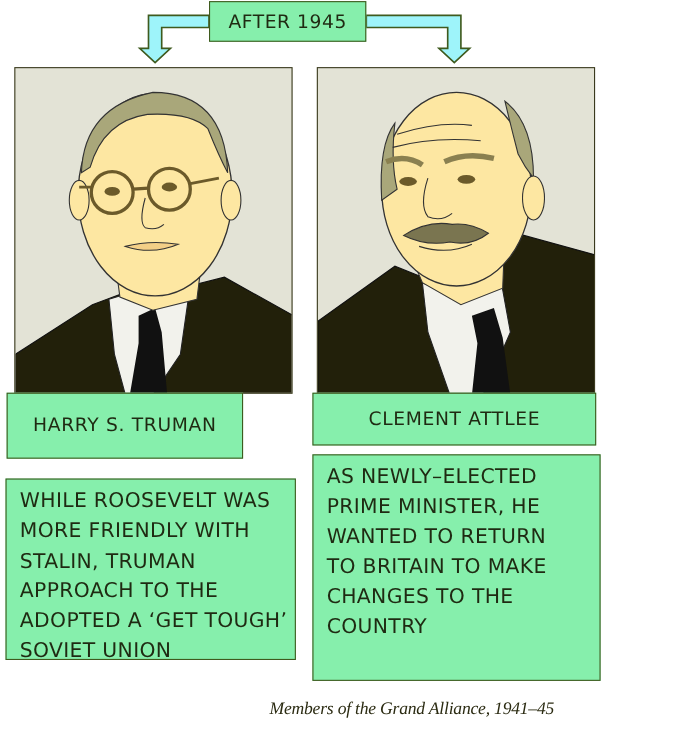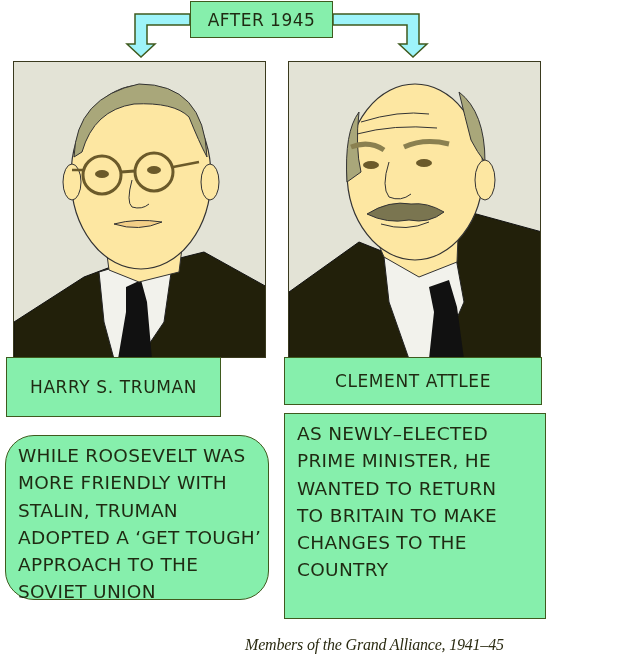--- a/index.html
+++ b/index.html
@@ -94,26 +94,26 @@
 
     <path d="M78 152 Q100 138 122 142 Q138 140 155 150 Q140 162 120 158 Q98 162 78 152 Z" fill="#7a7550" stroke="#333" stroke-width="1"></path>
 
     <path d="M92 162 Q118 170 140 160" fill="none" stroke="#333" stroke-width="1"></path>
   </svg>
 </div>
 <div class="abs cyan name-box" style="left:284px;top:357px;width:258px;height:48px;">
   <span>CLEMENT ATTLEE</span>
 </div>
 
-<div class="abs cyan desc-box" style="left:5px;top:435px;width:264px;height:165px;border-radius:29px;">
+<div class="abs cyan desc-box" style="left:5px;top:435px;width:264px;height:165px;">
   <span class="desc-line">WHILE ROOSEVELT WAS</span>
   <span class="desc-line">MORE FRIENDLY WITH</span>
   <span class="desc-line">STALIN, TRUMAN</span>
+  <span class="desc-line">APPROACH TO THE</span>
   <span class="desc-line">ADOPTED A ‘GET TOUGH’</span>
-  <span class="desc-line">APPROACH TO THE</span>
   <span class="desc-line">SOVIET UNION</span>
 </div>
 
 <div class="abs cyan desc-box" style="left:284px;top:413px;width:262px;height:206px;">
   <span class="desc-line">AS NEWLY–ELECTED</span>
   <span class="desc-line">PRIME MINISTER, HE</span>
   <span class="desc-line">WANTED TO RETURN</span>
   <span class="desc-line">TO BRITAIN TO MAKE</span>
   <span class="desc-line">CHANGES TO THE</span>
   <span class="desc-line">COUNTRY</span>

